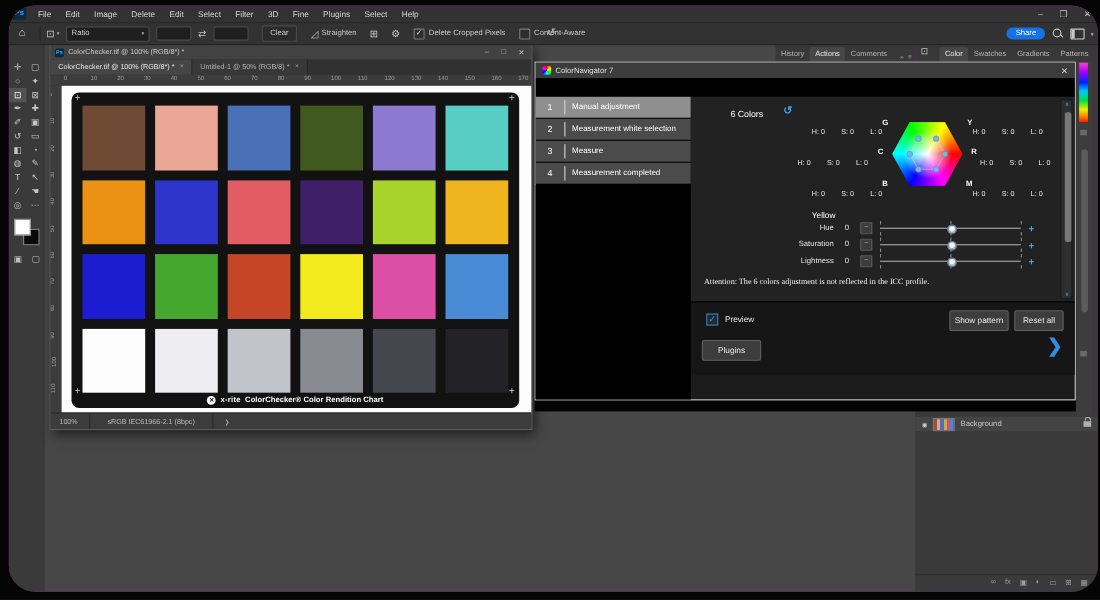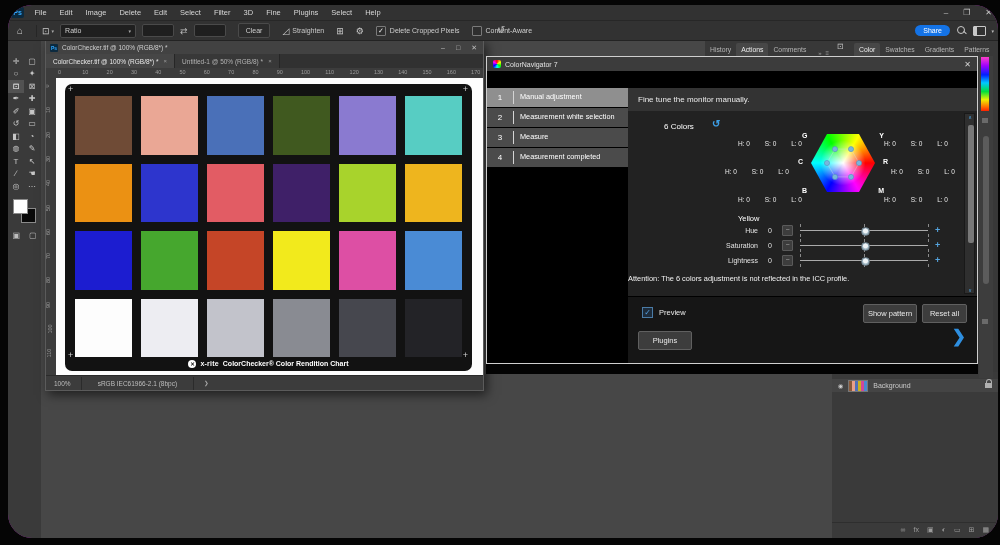--- a/index.html
+++ b/index.html
@@ -138,21 +138,21 @@
   .srow{display:flex;align-items:center;height:15px;}
   .slabel{width:130px;text-align:right;font-size:7px;color:#e2e2e2;}
   .sval{width:24px;text-align:center;font-size:7px;color:#e2e2e2;}
   .sminus{width:9px;height:9px;background:#3d3d3d;border:1px solid #5a5a5a;border-radius:1px;color:#a8a8a8;font-size:7px;line-height:7px;text-align:center;}
   .strack{width:128px;height:9px;position:relative;margin-left:7px;}
   .strack::before{content:"";position:absolute;left:0;right:0;top:4px;height:1px;background:#ababab;}
   .tick{position:absolute;width:1px;height:3px;background:#8a8a8a;}
   .tick.t{top:-2px;} .tick.b{top:8px;}
   .shandle{position:absolute;left:50%;top:1px;width:7px;height:7px;margin-left:-3.5px;border-radius:50%;background:radial-gradient(circle at 50% 42%,#eef3f6 0 2px,#9db5c2 3px);border:1px solid #6b7d89;}
   .splus{margin-left:7px;color:#56a6e0;font-size:9px;font-weight:bold;}
-  .attn{position:absolute;left:0;top:162px;font-size:7.4px;color:#f2f2f2;line-height:1.5;}
+  .attn{position:absolute;left:12px;top:162px;font-size:7.4px;color:#f2f2f2;line-height:1.5;font-family:Liberation Serif, serif;}
   .dlg-sb{position:absolute;right:2px;top:2px;width:9px;bottom:2px;background:#2f2f2f;border:1px solid #191919;}
   .dlg-sb-up{position:absolute;right:3px;top:3px;width:8px;text-align:center;font-size:5px;color:#4aa3e0;}
   .dlg-sb-dn{position:absolute;right:3px;bottom:3px;width:8px;text-align:center;font-size:5px;color:#4aa3e0;}
   .dlg-sb-thumb{position:absolute;right:3.5px;top:14px;width:6px;height:118px;background:#787878;border-radius:2px;}
   .dlg-bottom{position:relative;height:66px;background:#161616;border-top:1px solid #000;}
   .preview{position:absolute;left:14px;top:10px;display:flex;align-items:center;gap:6px;font-size:7.5px;color:#eaeaea;}
   .pchk{width:9px;height:9px;background:#1d2b3a;border:1px solid #4a7ba6;color:#55a0e0;font-size:8px;line-height:9px;text-align:center;}
   .btn{position:absolute;height:17px;background:#3d3d3d;border:1px solid #606060;border-radius:2px;color:#e8e8e8;font-size:7.5px;display:flex;align-items:center;justify-content:center;}
   .btn-showpattern{left:235px;top:7px;width:52px;}
   .btn-resetall{left:294px;top:7px;width:43px;}
@@ -424,21 +424,20 @@
               <div class="step-label">Measure</div>
             </div>
             <div class="step">
               <div class="step-num">4</div>
               <div class="step-sep"></div>
               <div class="step-label">Measurement completed</div>
             </div>
             <div class="step-fill"></div>
           </div>
       <div class="dlg-right">
-        <div class="dlg-desc">Fine tune the monitor manually.</div>
         <div class="dlg-content" id="dlg-content">
           <span class="six-colors">6 Colors</span>
           <span class="undo-ic">↺</span>
           <div class="hexwrap" id="hexwrap">
             <div class="hexagon"></div>
             <svg class="hexdots" viewBox="0 0 64 58">
               <polygon points="48,29 40,42.9 24,42.9 16,29 24,15.1 40,15.1" fill="none" stroke="#d5dde3" stroke-width="0.7" opacity="0.55"></polygon>
               <circle cx="48" cy="29" r="2.6" fill="#79b6dc" stroke="#4a8cb8" stroke-width="0.5"></circle>
               <circle cx="40" cy="42.9" r="2.6" fill="#79b6dc" stroke="#4a8cb8" stroke-width="0.5"></circle>
               <circle cx="24" cy="42.9" r="2.6" fill="#79b6dc" stroke="#4a8cb8" stroke-width="0.5"></circle>

